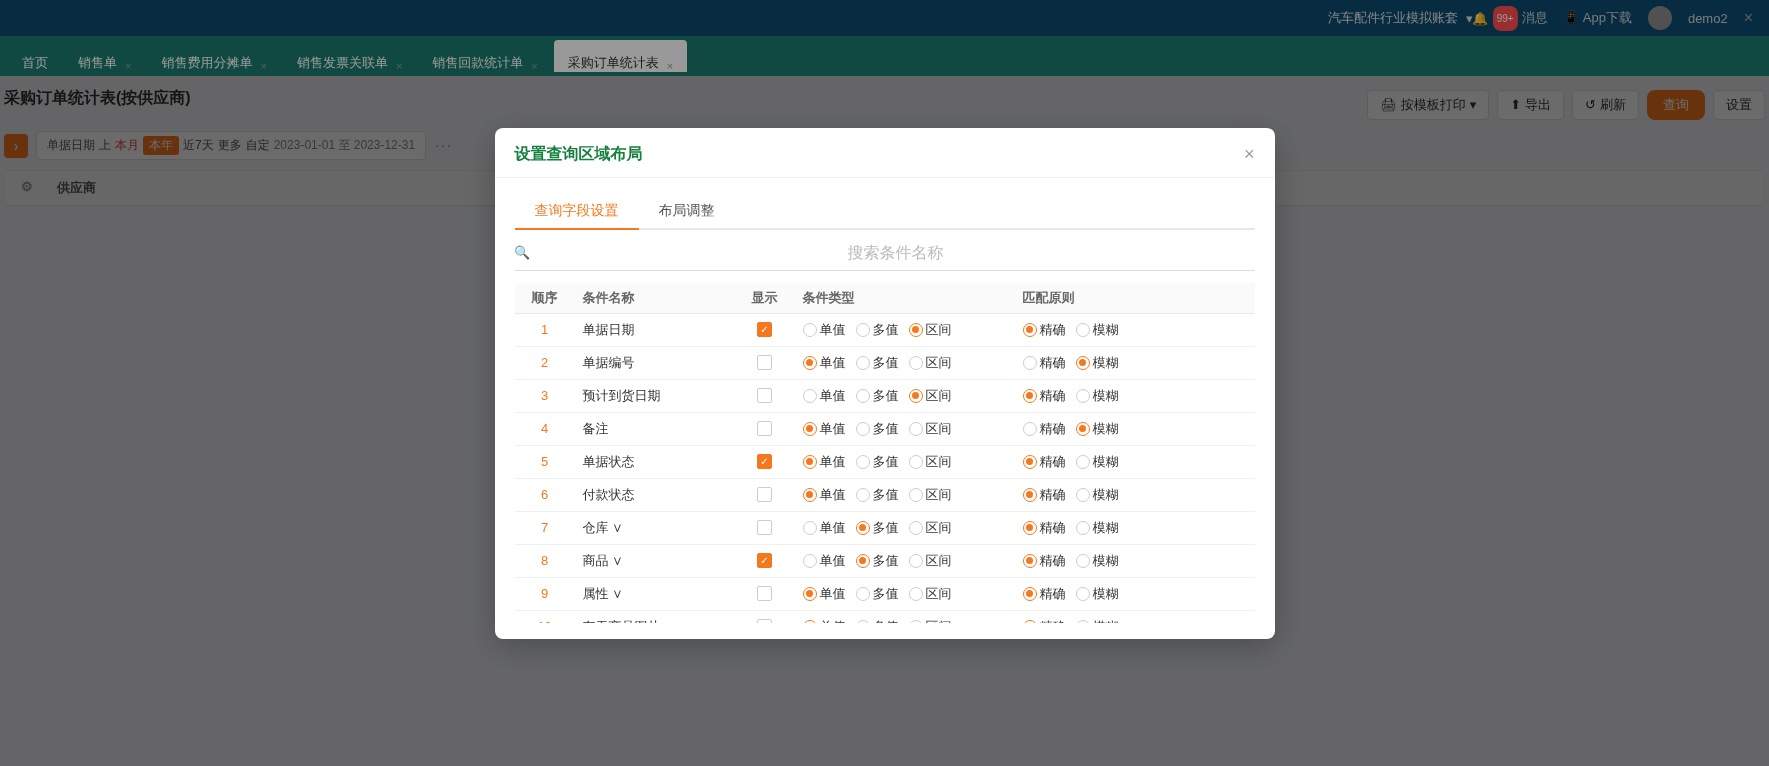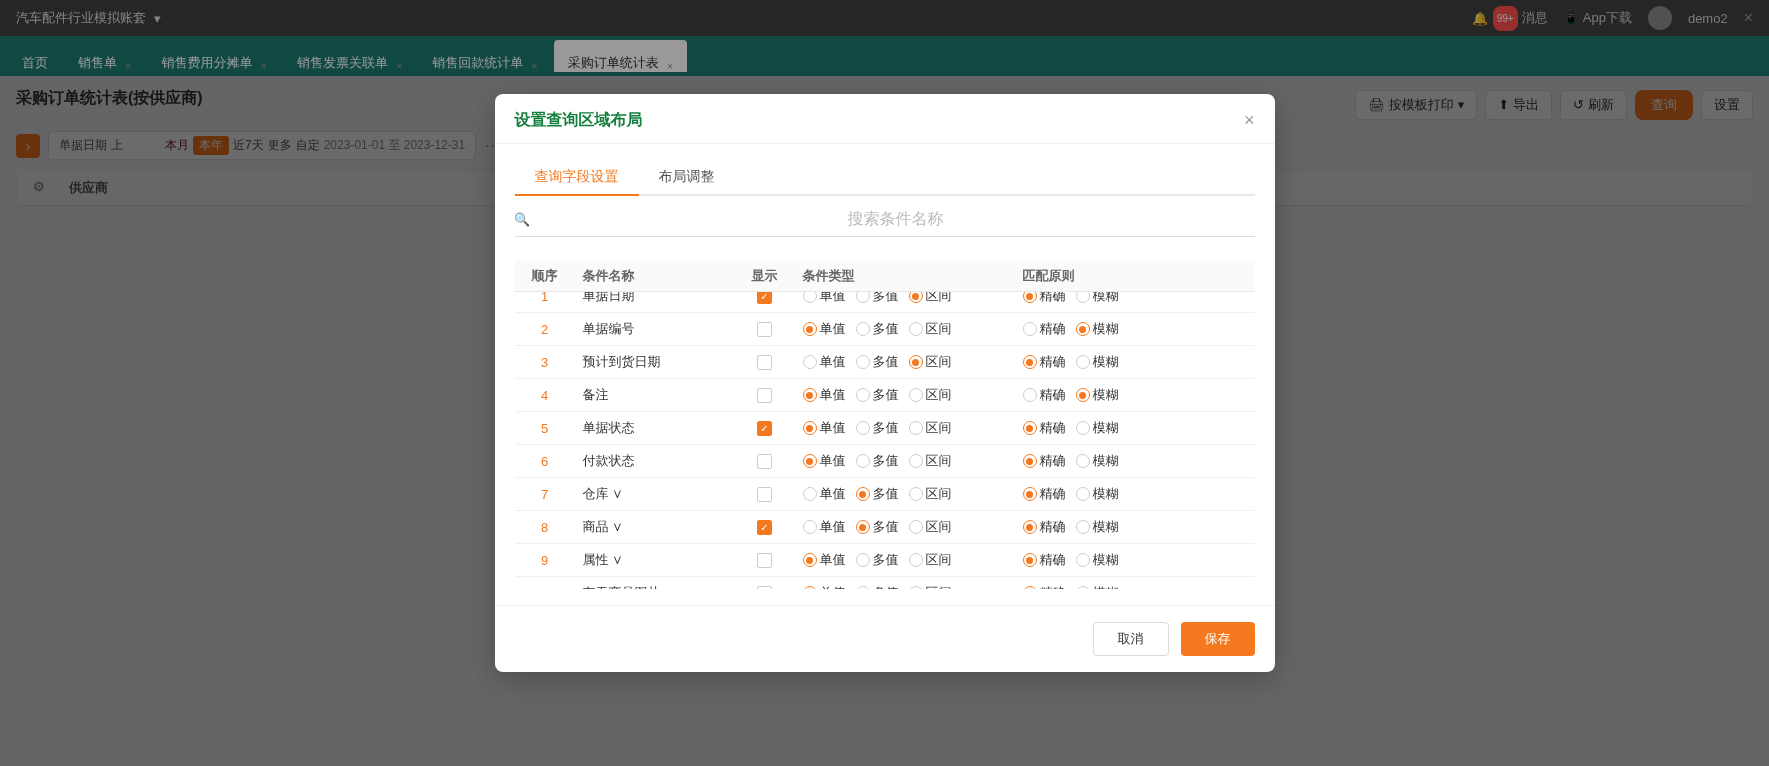--- a/index.html
+++ b/index.html
@@ -1,24 +1,24 @@
 <!DOCTYPE html>
 <html><head>
   <meta charset="utf-8">
   <style>
     * { box-sizing: border-box; margin: 0; padding: 0; }
     body { font-family: 'Microsoft YaHei', Arial, sans-serif; font-size: 13px; background: #f0f2f5; overflow: hidden; }
 
     
     .top-bar {
-      background: #404040;
+      background: #0c4a6e;
       height: 36px;
       display: flex;
       align-items: center;
-      justify-content: space-between;
+      justify-content: flex-end;
       padding: 0 16px;
       color: #ccc;
     }
     .top-bar-left { display: flex; align-items: center; gap: 8px; font-size: 13px; color: #ddd; }
     .top-bar-right { display: flex; align-items: center; gap: 16px; font-size: 13px; color: #ccc; }
     .top-bar-right .notification { display: flex; align-items: center; gap: 4px; }
     .badge { background: #ff4d4f; color: #fff; font-size: 10px; padding: 7px 4px; border-radius: 8px; }
     .close-top { color: #999; cursor: pointer; font-size: 16px; }
     .avatar { width: 24px; height: 24px; border-radius: 50%; background: #888; display: inline-block; }
 
@@ -42,21 +42,21 @@
       font-size: 13px;
       gap: 4px;
       background: transparent;
     }
     .nav-tab.active { background: #fff; color: #333; }
     .nav-tab .tab-close { font-size: 11px; color: #999; margin-left: 4px; }
 
     
     .page-content {
       background: #f0f2f5;
-      padding: 12px 16px;
+      padding: 12px 4px;
       min-height: calc(766px - 76px);
       position: relative;
     }
     .page-title {
       font-size: 16px;
       font-weight: bold;
       color: #333;
       margin-bottom: 12px;
     }
     .toolbar-right {
@@ -193,21 +193,21 @@
     .settings-table-head {
       display: grid;
       grid-template-columns: 60px 160px 60px 220px 200px;
       background: #fafafa;
       border-bottom: 1px solid #e8e8e8;
       padding: 6px 0;
       font-size: 13px;
       color: #666;
       font-weight: 600;
       position: sticky;
-      top: 12px;
+      top: 0;
     }
     .settings-table-head > div, .settings-row > div {
       padding: 0 8px;
       display: flex;
       align-items: center;
     }
     .settings-row {
       display: grid;
       grid-template-columns: 60px 160px 60px 220px 200px;
       border-bottom: 1px solid #f0f0f0;
@@ -338,21 +338,21 @@
       <button class="btn-orange">查询</button>
       <button class="btn-white">设置</button>
     </div>
   </div>
 
   <div style="display:flex; align-items:center; gap:8px; margin-bottom:10px;">
     <button class="expand-btn">›</button>
     <div class="date-filter">
       <span>单据日期</span>
       <span style="cursor:pointer; color:#555;">上</span>
-      <span style="cursor:pointer; color:#7f1d1d;margin-left:38px;">本月</span>
+      <span style="cursor:pointer; color:#ef4444;">本月</span>
       <span class="current">本年</span>
       <span style="cursor:pointer; color:#555;">近7天</span>
       <span style="cursor:pointer; color:#555;">更多</span>
       <span style="cursor:pointer; color:#555;">自定</span>
       <span style="color:#888; font-size:12px;">2023-01-01 至 2023-12-31</span>
     </div>
     <span style="color:#aaa; font-size:18px; cursor:pointer;">···</span>
   </div>
 
   <div class="data-table">
@@ -738,18 +738,14 @@
                   <span class="radio-item">
                     <span class="radio-circle"></span>
                     <span>模糊</span>
                   </span>
                 </div>
               </div>
             </div>
           </div>
       </div>
     </div>
-    <div class="dialog-footer">
-      <button class="btn-cancel">取消</button>
-      <button class="btn-save">保存</button>
-    </div>
   </div>
 </div>
 
 </body></html>

